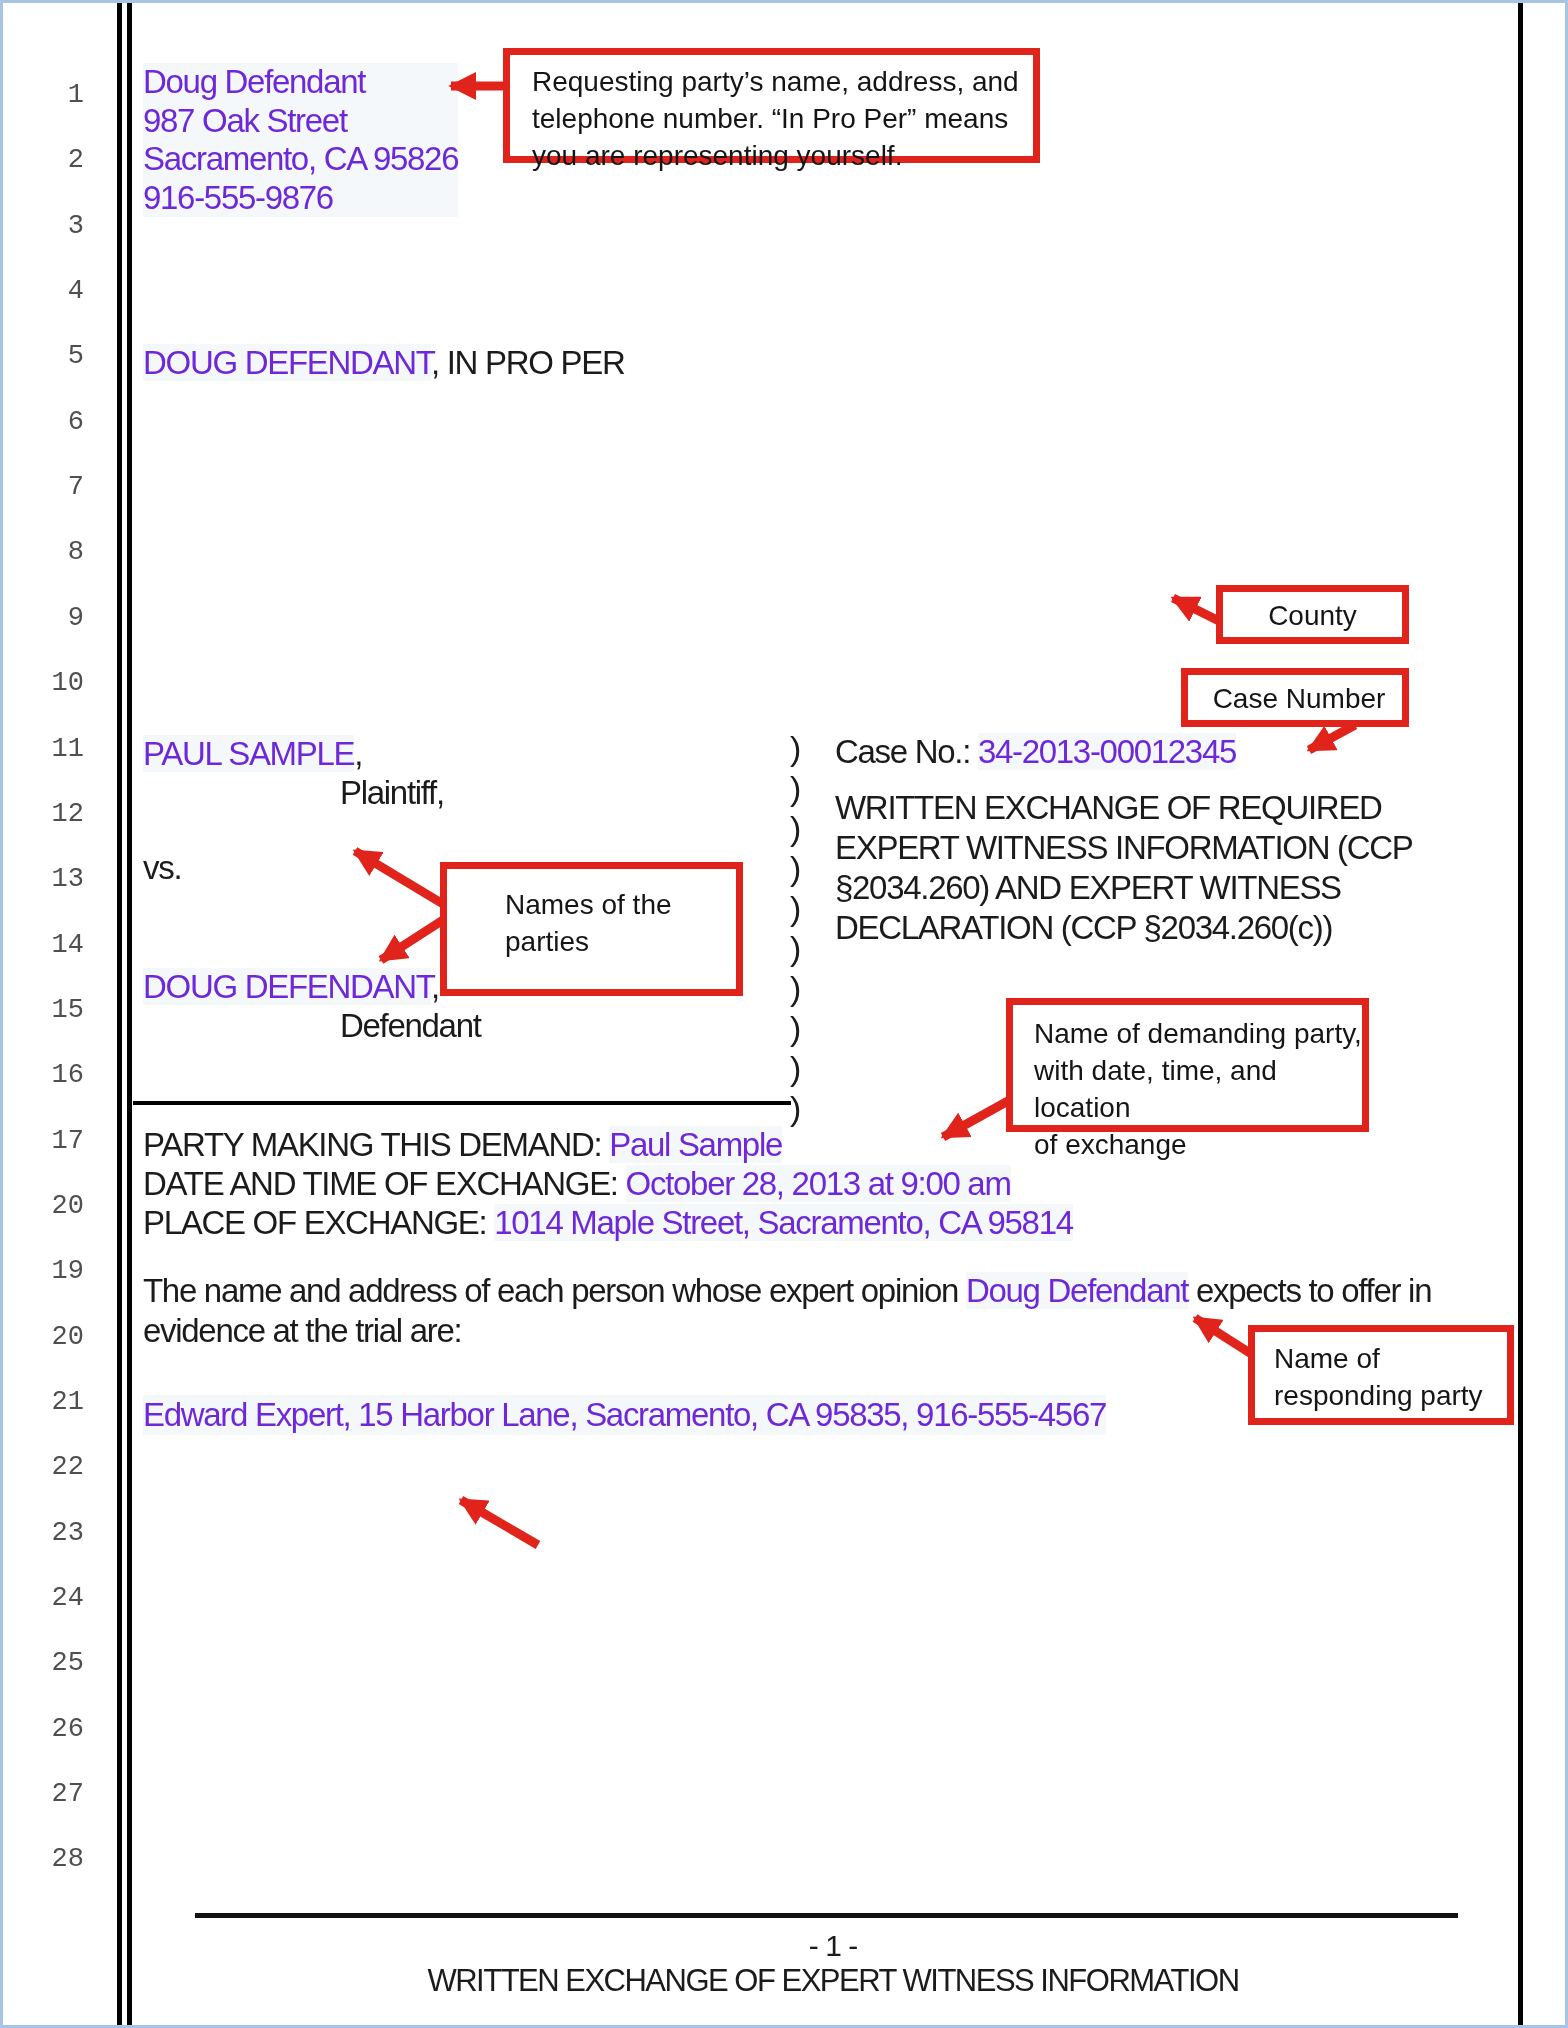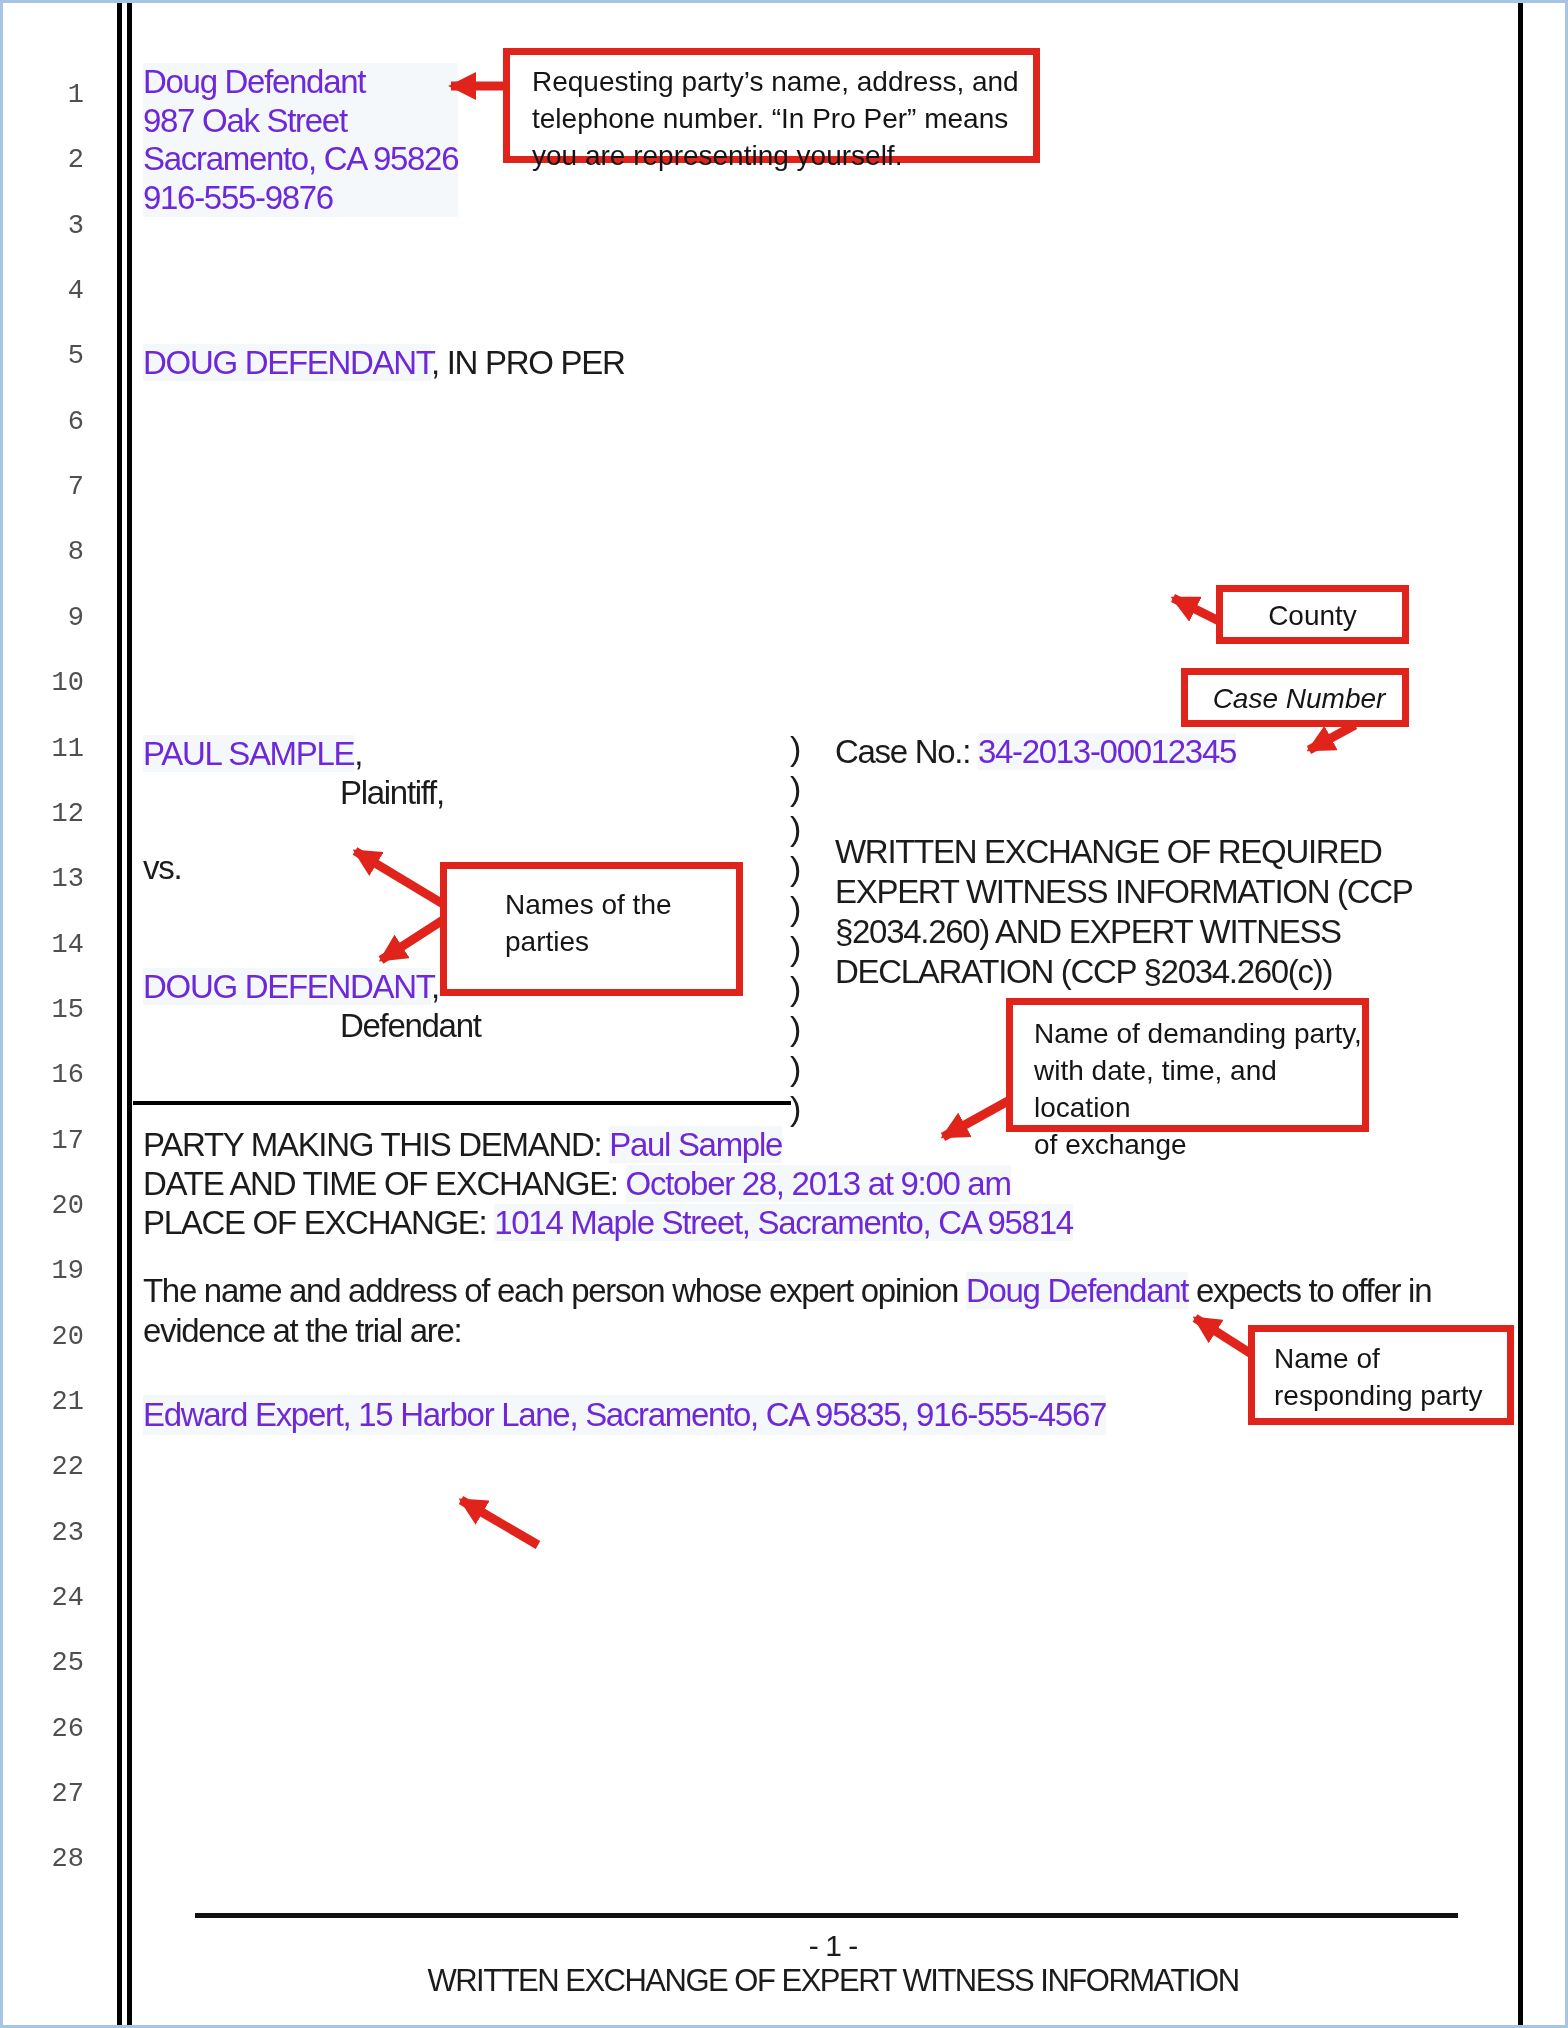--- a/index.html
+++ b/index.html
@@ -32,41 +32,41 @@
   .addr-block{left:140px;top:60px;line-height:38.5px;}
   .properline{left:140px;top:340px;}
   .court{left:140px;top:534px;width:1380px;text-align:center;line-height:40px;}
   .cap-plaintiff{left:140px;top:731px;}
   .cap-plabel{left:337px;top:770px;}
   .cap-vs{left:140px;top:845px;}
   .cap-defendant{left:140px;top:964px;}
   .cap-dlabel{left:337px;top:1003px;}
   .cap-underline{left:130px;top:1098px;width:658px;height:4px;background:#000;}
   .caseno{left:832px;top:729px;}
-  .doctitle{left:832px;top:829px;line-height:40px;}
+  .doctitle{left:832px;top:785px;line-height:40px;}
   .demand1{left:140px;top:1122px;}
   .demand2{left:140px;top:1161px;}
   .demand3{left:140px;top:1200px;}
   .bodypara{left:140px;top:1268px;width:1368px;line-height:40px;}
   .expertline{left:140px;top:1392px;}
   .footer-rule{left:192px;top:1910px;width:1263px;height:5px;background:#111;}
   .footer-page{left:140px;top:1926px;width:1380px;text-align:center;font-size:30px;letter-spacing:-1px;}
   .footer-title{left:140px;top:1960px;width:1380px;text-align:center;font-size:31px;letter-spacing:-1.5px;}
   
   .rbox{
     position:absolute;border:7px solid #e0231b;background:#fff;box-sizing:border-box;
     font-size:28px;line-height:37px;color:#151515;letter-spacing:0;
     z-index:4;
   }
   .rbox .pad{padding:8px 10px 6px 22px;}
   .rb-requesting{left:500px;top:45px;width:537px;height:115px;}
   .rb-county{left:1213px;top:582px;width:193px;height:59px;text-align:center;}
   .rb-county .pad{padding:5px 0 0 0;}
   .rb-casenum{left:1178px;top:665px;width:228px;height:59px;text-align:center;}
-  .rb-casenum .pad{padding:5px 0 0 8px;font-style:italic;}
+  .rb-casenum .pad{padding:5px 0 0 8px;}
   .rb-parties{left:437px;top:859px;width:303px;height:134px;}
   .rb-parties .pad{padding:17px 0 0 58px;}
   .rb-demanding{left:1003px;top:995px;width:363px;height:134px;}
   .rb-demanding .pad{padding:10px 0 0 21px;}
   .rb-responding{left:1245px;top:1322px;width:266px;height:100px;}
   .rb-responding .pad{padding:8px 0 0 19px;}
   .rb-experts{left:540px;top:1483px;width:477px;height:169px;}
   .rb-experts .pad{padding:12px 0 0 37px;}
   .arrow-layer{position:absolute;left:0;top:0;z-index:3;pointer-events:none;}
 </style>

